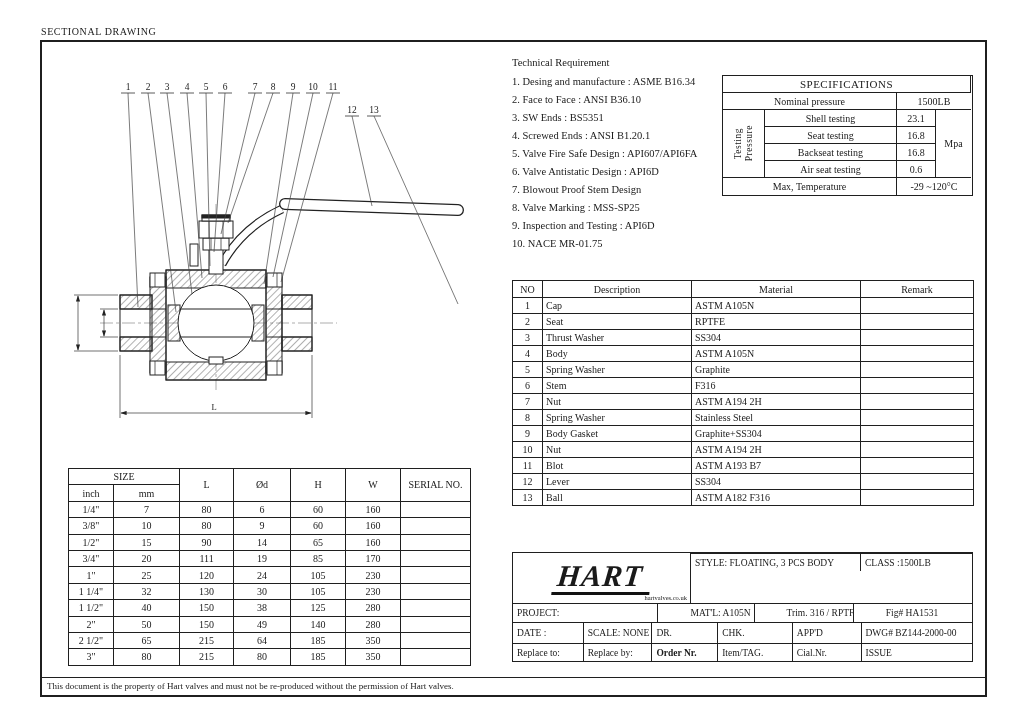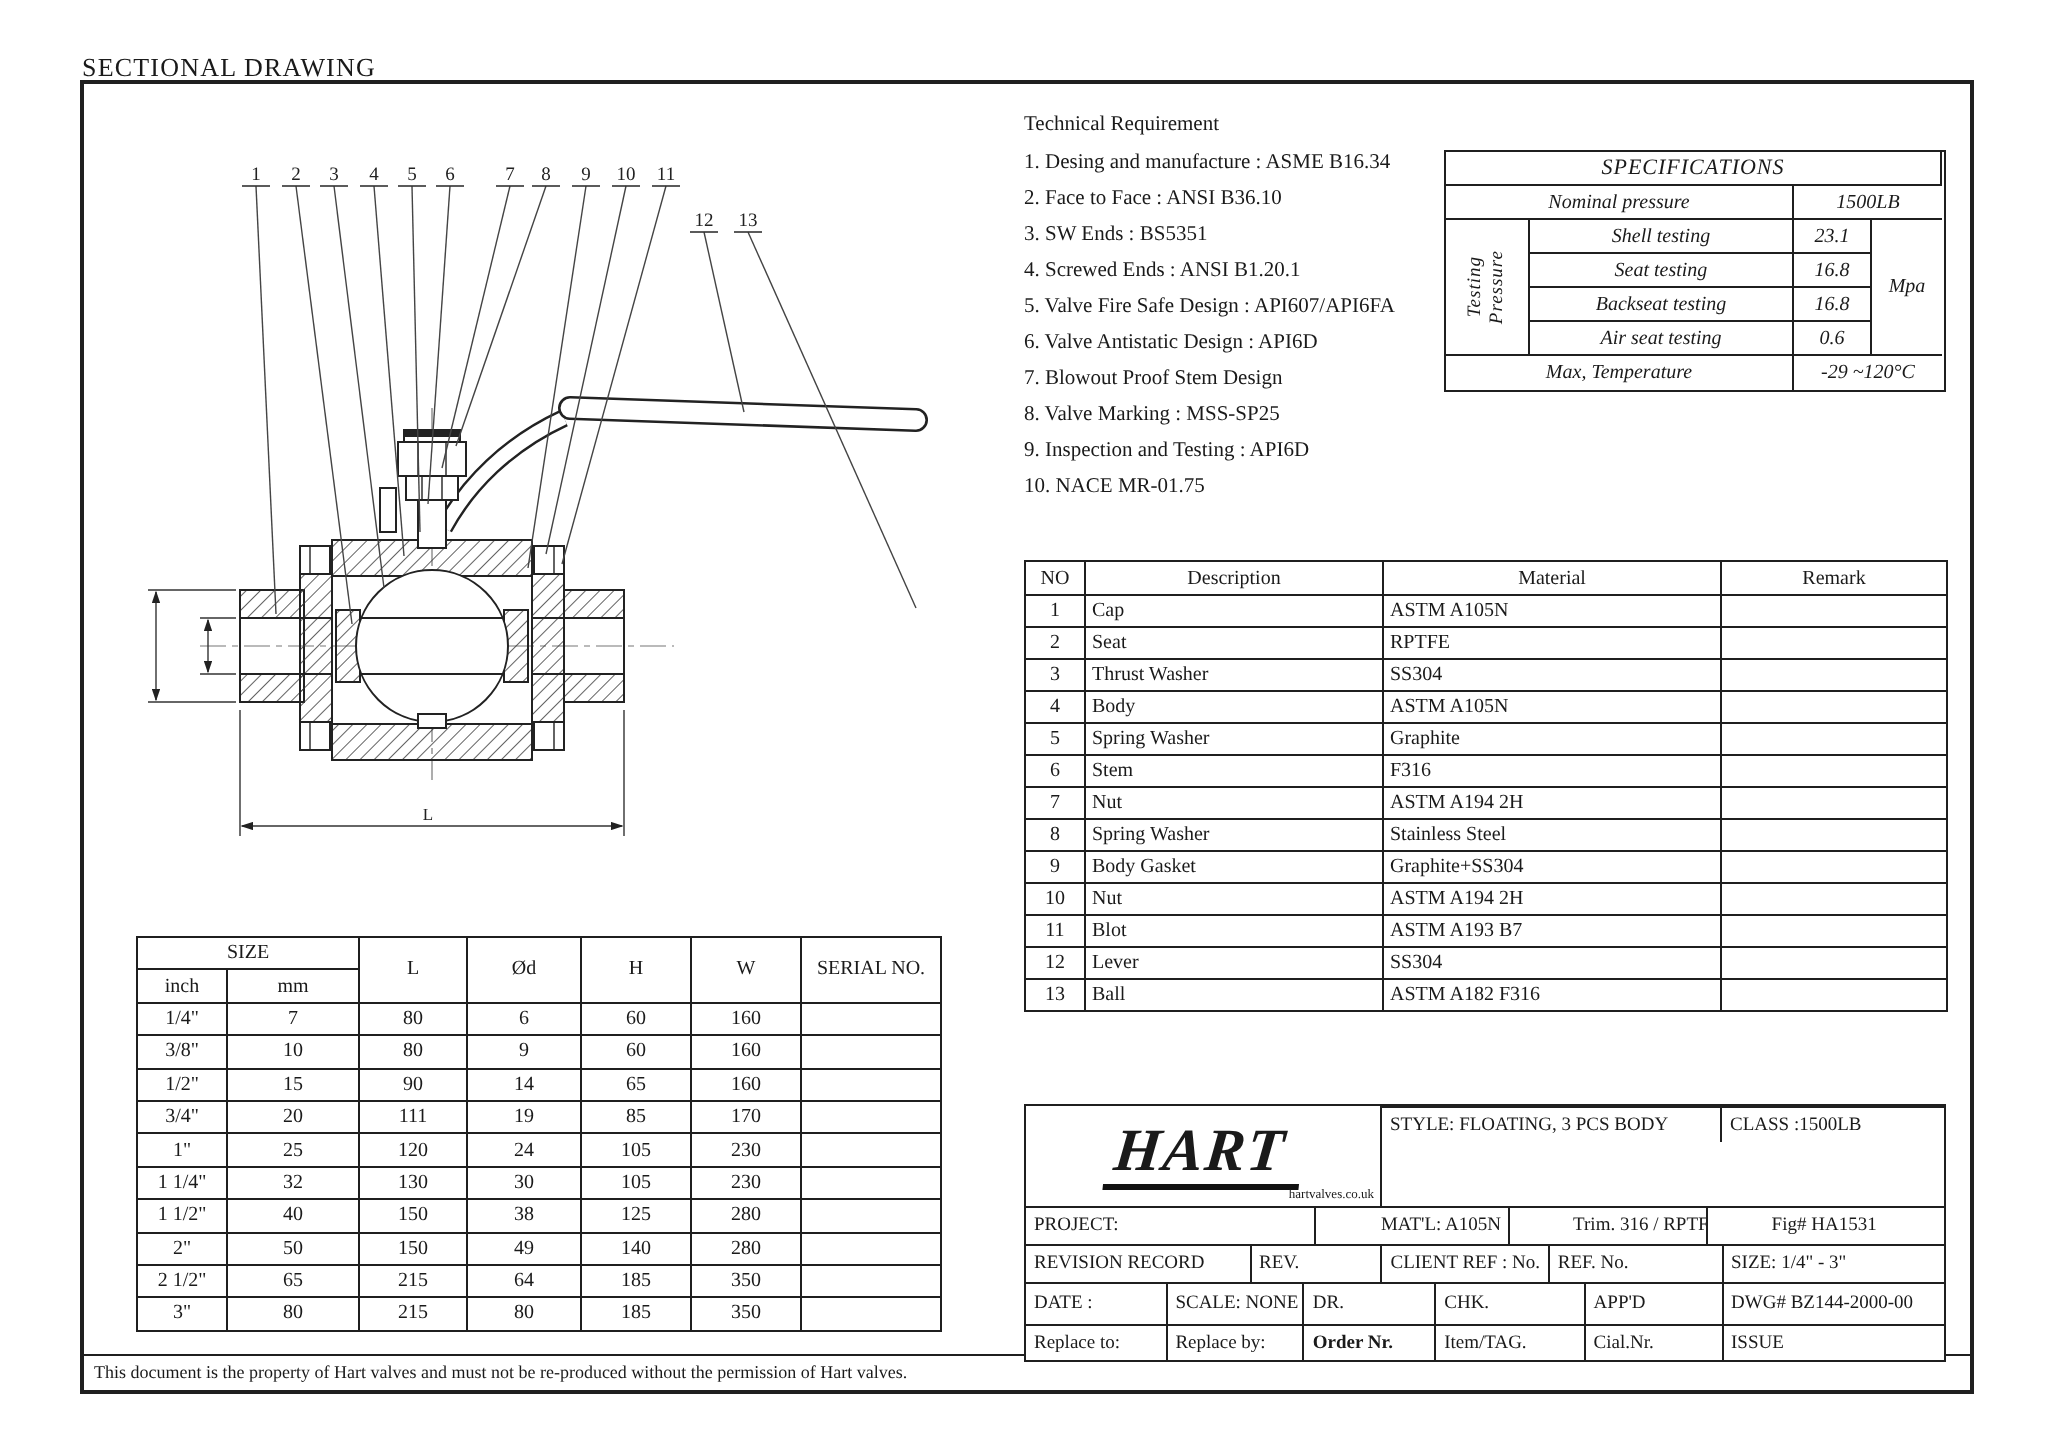--- a/index.html
+++ b/index.html
@@ -3,32 +3,32 @@
 <meta charset="utf-8">
 <style>
   html,body{margin:0;padding:0;}
   body{
     width:1024px;height:724px;position:relative;background:#ffffff;
     font-family:"Liberation Serif", serif;color:#1a1a1a;overflow:hidden;
   }
   .abs{position:absolute;}
   
   #frame{left:40px;top:40px;width:947px;height:657px;border:2px solid #1f1f1f;box-sizing:border-box;}
-  #corner-label{left:41px;top:26px;font-size:13px;letter-spacing:.6px;}
+  #corner-label{left:41px;top:26px;font-size:10px;letter-spacing:.6px;}
   #footer-strip{left:0;right:0;bottom:0;height:17px;border-top:1.5px solid #1f1f1f;font-size:9px;line-height:16px;padding-left:5px;position:absolute;}
 
   
   #techreq{left:512px;top:53px;width:210px;font-size:10.5px;line-height:18px;}
   #techreq .tr-title{line-height:20px;}
   #techreq div{white-space:nowrap;}
 
   
   #spec{left:722px;top:75px;width:251px;border:1.5px solid #1f1f1f;box-sizing:border-box;
         display:grid;grid-template-columns:42px 132px 39px 35px;grid-template-rows:17px 17px 17px 17px 17px 17px 17px;
-        font-size:10px;font-style:italic;}
+        font-size:10px;}
   #spec .c{border-right:1px solid #1f1f1f;border-bottom:1px solid #1f1f1f;display:flex;align-items:center;justify-content:center;box-sizing:border-box;white-space:nowrap;}
   #spec .nr{border-right:none;} #spec .nb{border-bottom:none;}
   #spec .title{grid-column:1/5;font-size:11px;letter-spacing:.5px;}
   #spec .vlabel{grid-column:1;grid-row:3/7;flex-direction:row;gap:1px;}
   #spec .vlabel span{writing-mode:vertical-rl;transform:rotate(180deg);font-size:9.5px;letter-spacing:.5px;}
   #spec .unit{grid-column:4;grid-row:3/7;}
 
   
   table.sheet{border-collapse:collapse;table-layout:fixed;font-size:10px;}
   table.sheet td,table.sheet th{border:1px solid #1f1f1f;font-weight:normal;padding:0 3px;white-space:nowrap;overflow:hidden;height:16px;box-sizing:border-box;}
@@ -470,27 +470,20 @@
         <div class="cell last" style="width:111px;">CLASS :1500LB</div>
       </div>
     </div>
   </div>
   <div class="row" style="height:18px;gap:28px;">
     <div class="cell" style="width:180px;">PROJECT:</div>
     <div class="cell" style="width:83px;">MAT'L: A105N</div>
     <div class="cell" style="width:87px;">Trim. 316 / RPTFE</div>
     <div class="cell last" style="width:111px;">Fig# HA1531</div>
   </div>
-  <div class="row" style="height:18px;">
-    <div class="cell" style="width:113px;">REVISION RECORD</div>
-    <div class="cell" style="width:66px;">REV.</div>
-    <div class="cell" style="width:84px;">CLIENT REF : No.</div>
-    <div class="cell" style="width:87px;">REF. No.</div>
-    <div class="cell last" style="width:111px;">SIZE: 1/4" - 3"</div>
-  </div>
   <div class="row" style="height:20px;">
     <div class="cell" style="width:71px;">DATE :</div>
     <div class="cell" style="width:69px;">SCALE: NONE</div>
     <div class="cell" style="width:66px;">DR.</div>
     <div class="cell" style="width:75px;">CHK.</div>
     <div class="cell" style="width:69px;">APP'D</div>
     <div class="cell last" style="width:111px;">DWG#  BZ144-2000-00</div>
   </div>
   <div class="row" style="height:17px;">
     <div class="cell" style="width:71px;">Replace to:</div>

